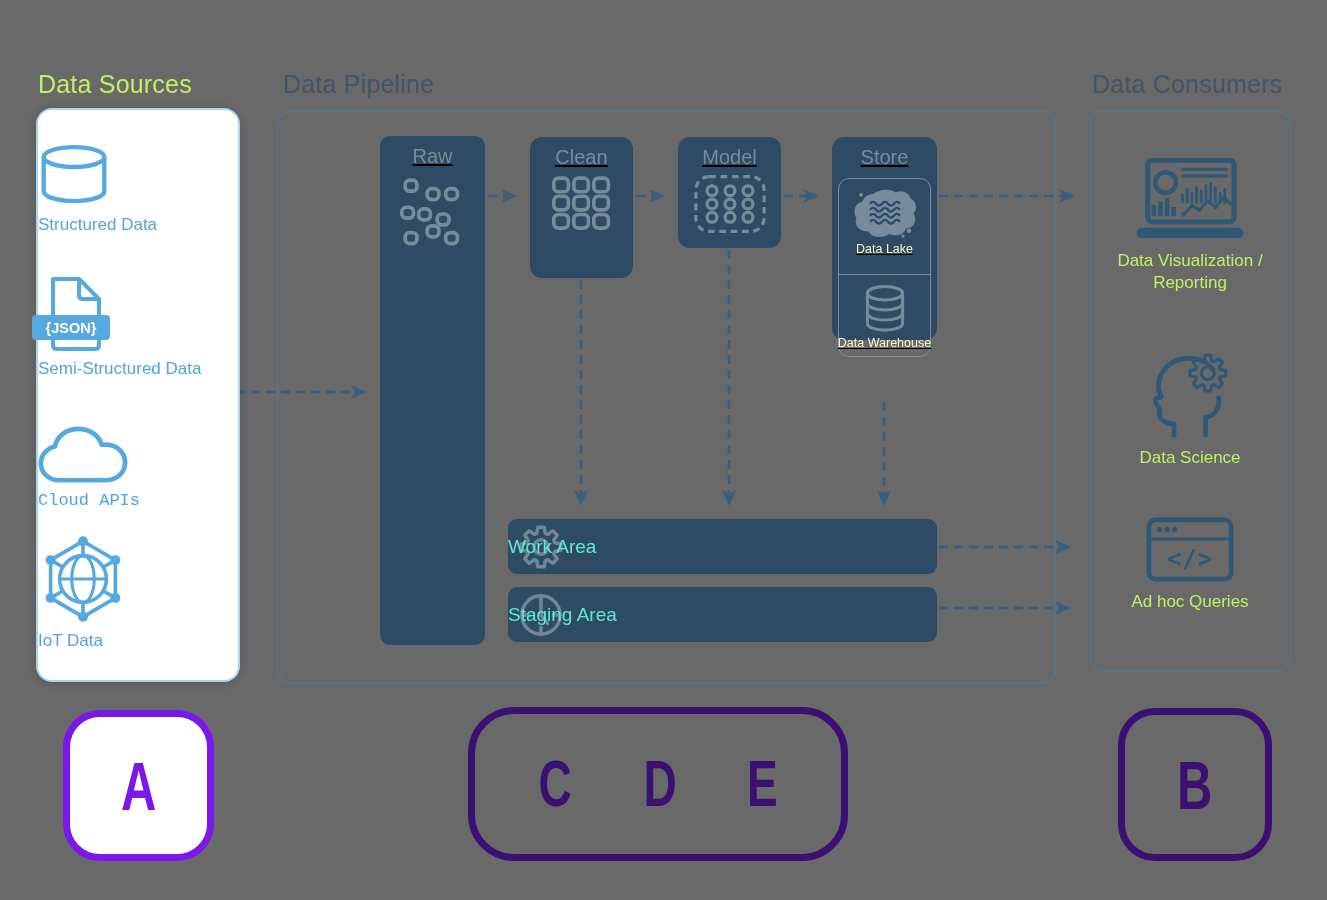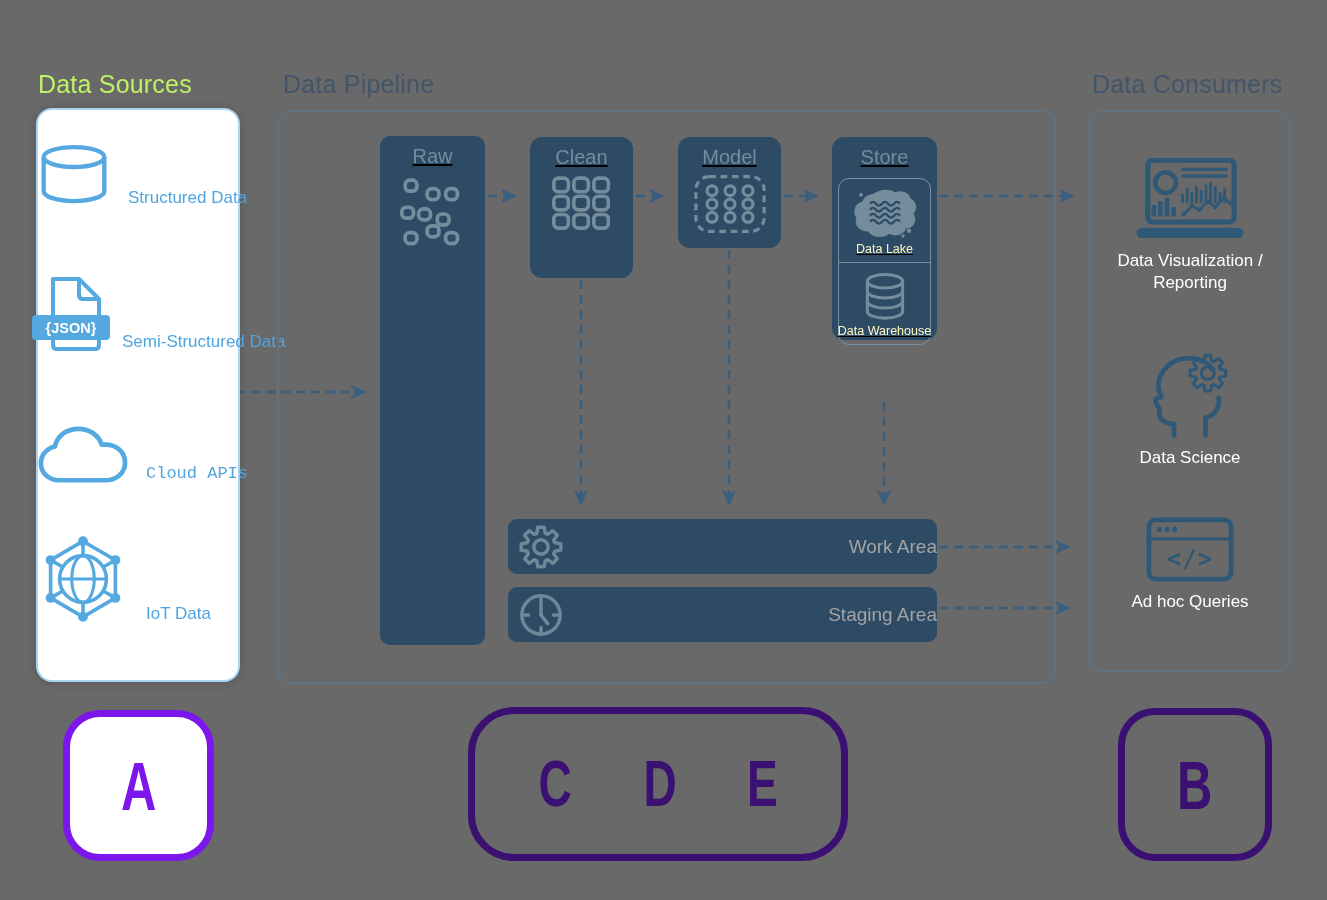--- a/index.html
+++ b/index.html
@@ -6,49 +6,49 @@
   .canvas{position:relative;width:1327px;height:900px;background:#696969;overflow:hidden;
           font-family:"Liberation Sans","DejaVu Sans",sans-serif;}
   .abs{position:absolute;}
   .sec-title{font-size:25px;letter-spacing:.2px;}
   .title-light{color:#bef264;}
   .title-dim{color:#43556A;}
 
   
   .src-panel{left:36px;top:108px;width:200px;height:570px;background:#ffffff;
              border:2px solid #A9D5F2;border-radius:16px;box-shadow:0 1px 10px rgba(0,0,0,.18);}
-  .src-item{position:absolute;left:0;width:100%;display:flex;
-            align-items:flex-end;gap:18px;}
+  .src-item{position:absolute;left:0;width:100%;display:flex;flex-direction:column;
+            align-items:flex-start;gap:7px;}
   .src-label{color:#4EA5DF;font-size:17px;text-align:center;line-height:1.15;white-space:nowrap;}
   .json-wrap{position:relative;width:66px;height:76px;}
   .json-band{position:absolute;left:-6px;right:-6px;top:39px;height:25px;background:#55A9E0;
              border-radius:4px;color:#fff;font-size:14.5px;font-weight:600;display:flex;
              align-items:center;justify-content:center;}
 
   
   .pipe-frame{left:277px;top:110px;width:775px;height:570px;border:2px solid #5E7282;border-radius:14px;}
   .cons-frame{left:1089px;top:110px;width:198px;height:558px;border:2px solid #5E7282;border-radius:14px;}
   .stage{position:absolute;background:#2D4B65;border-radius:12px;display:flex;
          flex-direction:column;align-items:center;text-decoration:underline;}
   .stage-label{font-size:20px;color:#758C9D;margin-top:9px;}
   .store-inner{margin-top:9px;width:91px;height:182px;border:1.5px solid #7A90A1;border-radius:11px;
                display:flex;flex-direction:column;}
   .store-half{flex:1;display:flex;flex-direction:column;align-items:center;justify-content:space-between;
               padding:9px 0 6px 0;}
-  .store-half + .store-half{border-top:1.5px solid #7A90A1;}
+  .store-half + .store-half{border-top:1.5px solid #7A90A1;margin-top:12px;}
   .store-sub-label{font-size:12.5px;color:#fef9c3;white-space:nowrap;}
   .area-bar{position:absolute;left:508px;width:429px;height:55px;background:#2D4B65;border-radius:9px;}
   .area-icon{position:absolute;left:10px;top:50%;transform:translateY(-50%);color:#6F8798;}
   .area-label{position:absolute;left:0;right:0;top:50%;transform:translateY(-50%);
-              text-align:right;font-size:19px;color:#a3a3a3;}
+              text-align:left;font-size:19px;color:#5eead4;}
 
   
   .cons-item{position:absolute;left:0;width:100%;display:flex;flex-direction:column;
              align-items:center;gap:9px;color:#2F5876;}
-  .cons-label{color:#ffffff;font-size:17px;text-align:center;line-height:1.3;white-space:nowrap;}
+  .cons-label{color:#bef264;font-size:17px;text-align:center;line-height:1.3;white-space:nowrap;}
 
   
   .badge{position:absolute;display:flex;align-items:center;justify-content:center;cursor:pointer;}
   .badge-a{left:63px;top:710px;width:137px;height:137px;border:7px solid #7C17EB;border-radius:37px;
            background:#ffffff;}
   .badge-b{left:1118px;top:708px;width:140px;height:139px;border:7px solid #3A1072;border-radius:37px;}
   .badge-cde{left:468px;top:707px;width:366px;height:140px;border:7px solid #3A1072;border-radius:46px;
              gap:58px;}
   .badge-letter{font-weight:700;font-size:68px;display:inline-block;transform:scale(.72,1.02);}
   .lt-bright{color:#7C17EB;}

